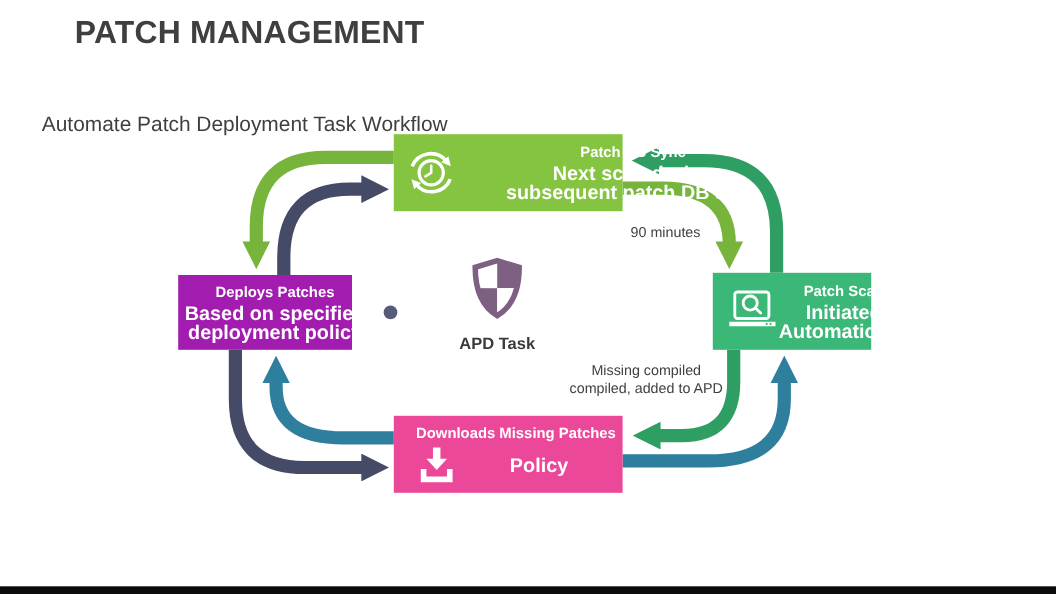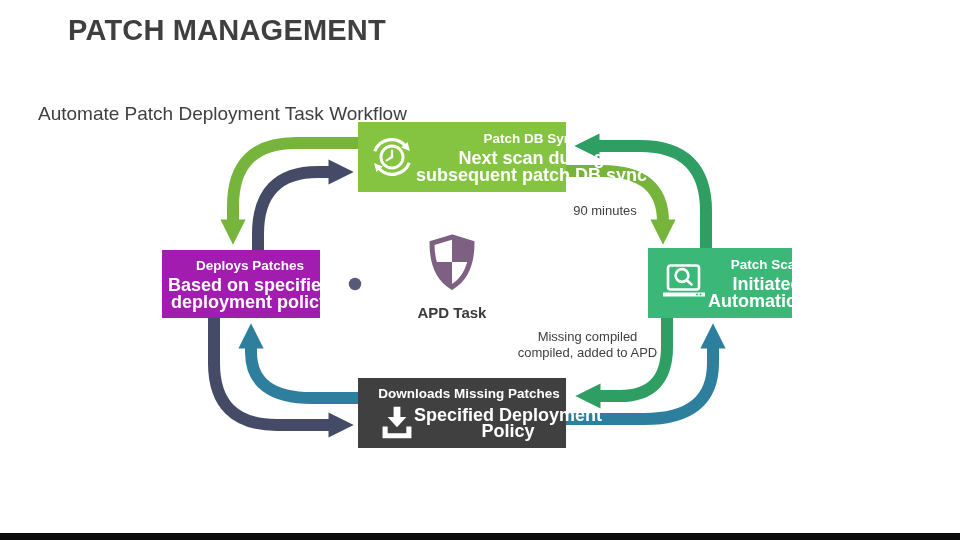--- a/index.html
+++ b/index.html
@@ -22,23 +22,23 @@
   svg.arrows{position:absolute;left:0;top:0;width:960px;height:540px;z-index:1;}
 
   .node{
     position:absolute;z-index:2;display:flex;align-items:center;
     color:#fff;box-sizing:border-box;
   }
   .node .txt{flex:1;text-align:center;line-height:17px;}
   .node .t{font-size:13.5px;font-weight:700;margin-bottom:3px;}
   .node .l{font-size:18px;font-weight:700;white-space:nowrap;}
 
-  .node-top{left:358px;top:122px;width:208px;height:70px;background:#85C440;padding-left:10px;}
+  .node-top{left:358px;top:122px;width:208px;height:70px;background:#85C440;padding-left:10px;gap:44px;}
   .node-right{left:648px;top:248px;width:144px;height:70px;background:#3BB878;padding-left:12px;}
-  .node-bottom{left:358px;top:378px;width:208px;height:70px;background:#404040;flex-direction:column;justify-content:center;align-items:stretch;}
+  .node-bottom{left:358px;top:378px;width:208px;height:70px;background:#ec4899;flex-direction:column;justify-content:center;align-items:stretch;}
   .node-left{left:162px;top:250px;width:158px;height:68px;background:#a21caf;padding-left:6px;}
 
   .node-bottom .row1{text-align:center;font-size:13.5px;font-weight:700;padding-left:14px;}
   .node-bottom .row2{display:flex;align-items:center;margin-top:4px;padding-left:22px;}
   .node-bottom .row2 .txt{line-height:16px;}
 
   .icon{flex:0 0 auto;display:flex;align-items:center;justify-content:center;}
 
   .center-group{position:absolute;left:402px;top:234px;width:100px;z-index:2;text-align:center;}
   .center-label{margin-top:14px;font-size:15px;font-weight:700;color:#3A3A3A;}
@@ -130,21 +130,20 @@
   <div class="node node-bottom">
     <div class="row1">Downloads Missing Patches</div>
     <div class="row2">
       <span class="icon">
         <svg width="34" height="36" viewBox="0 0 40 42">
           <path d="M16 2 h8 v12 h7 L20 26 9 14 h7 z" fill="#ffffff"></path>
           <path d="M6 25 v11 h28 v-11" fill="none" stroke="#ffffff" stroke-width="6"></path>
         </svg>
       </span>
       <div class="txt">
-        <div class="l">Specified Deployment</div>
         <div class="l">Policy</div>
       </div>
     </div>
   </div>
 
   <div class="node node-left">
     <div class="txt">
       <div class="t">Deploys Patches</div>
       <div class="l">Based on specified</div>
       <div class="l">deployment policy</div>

